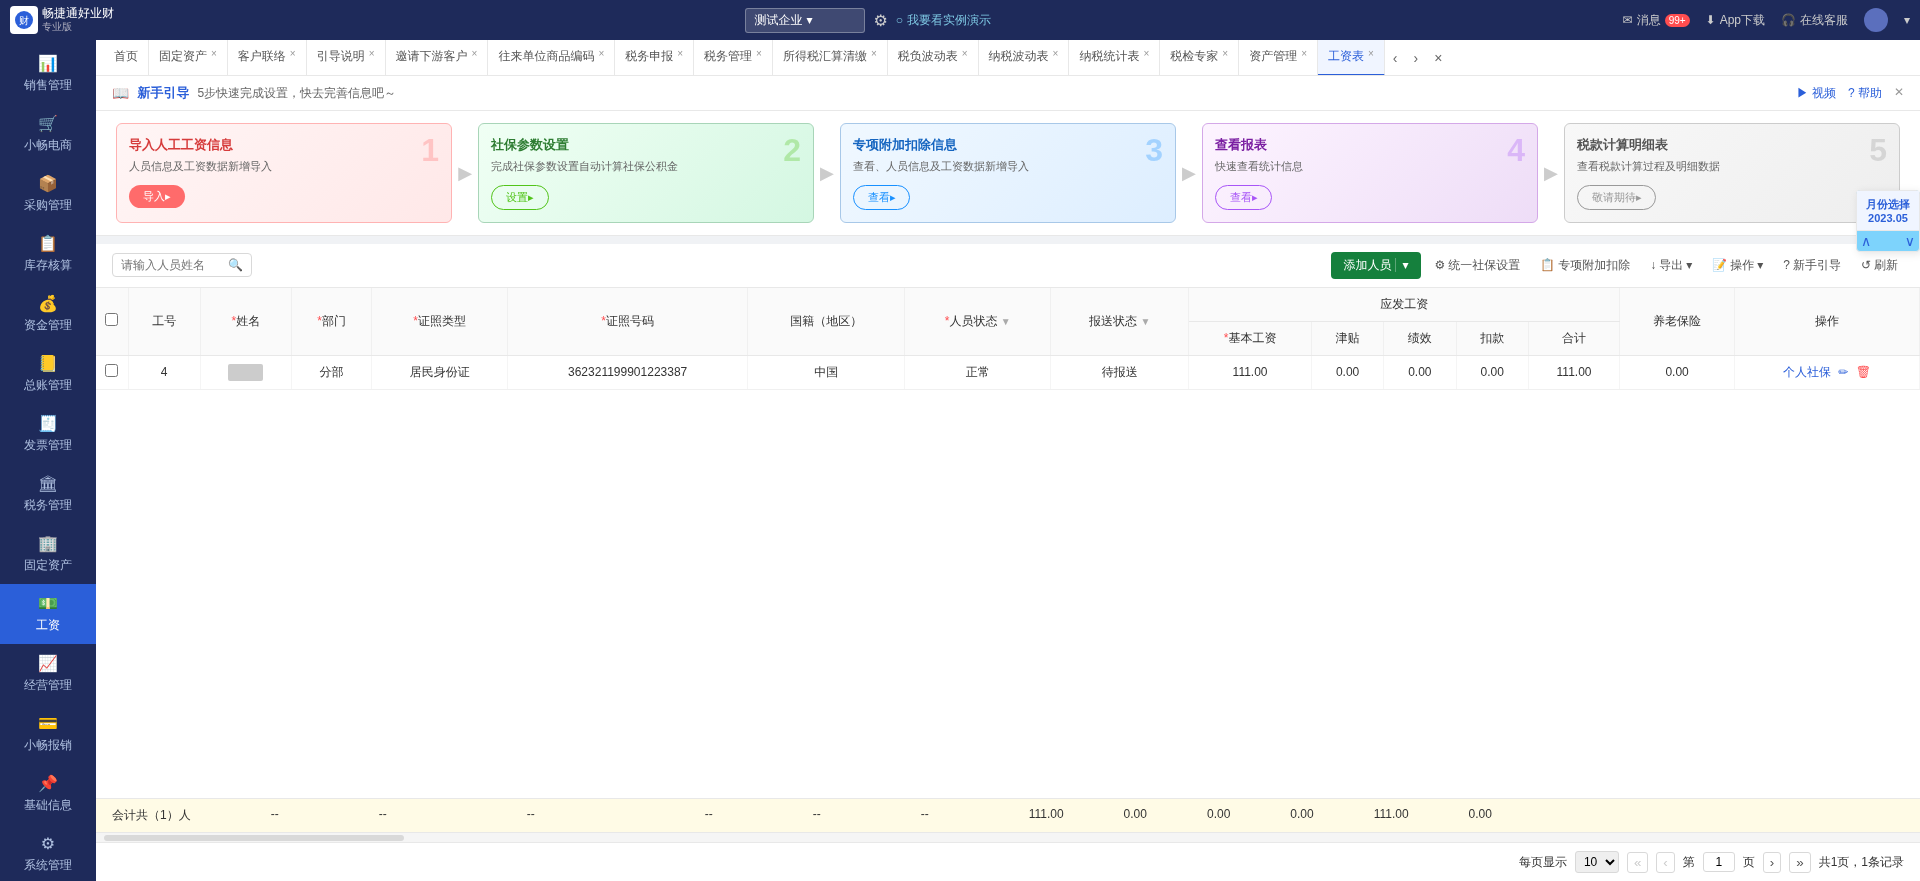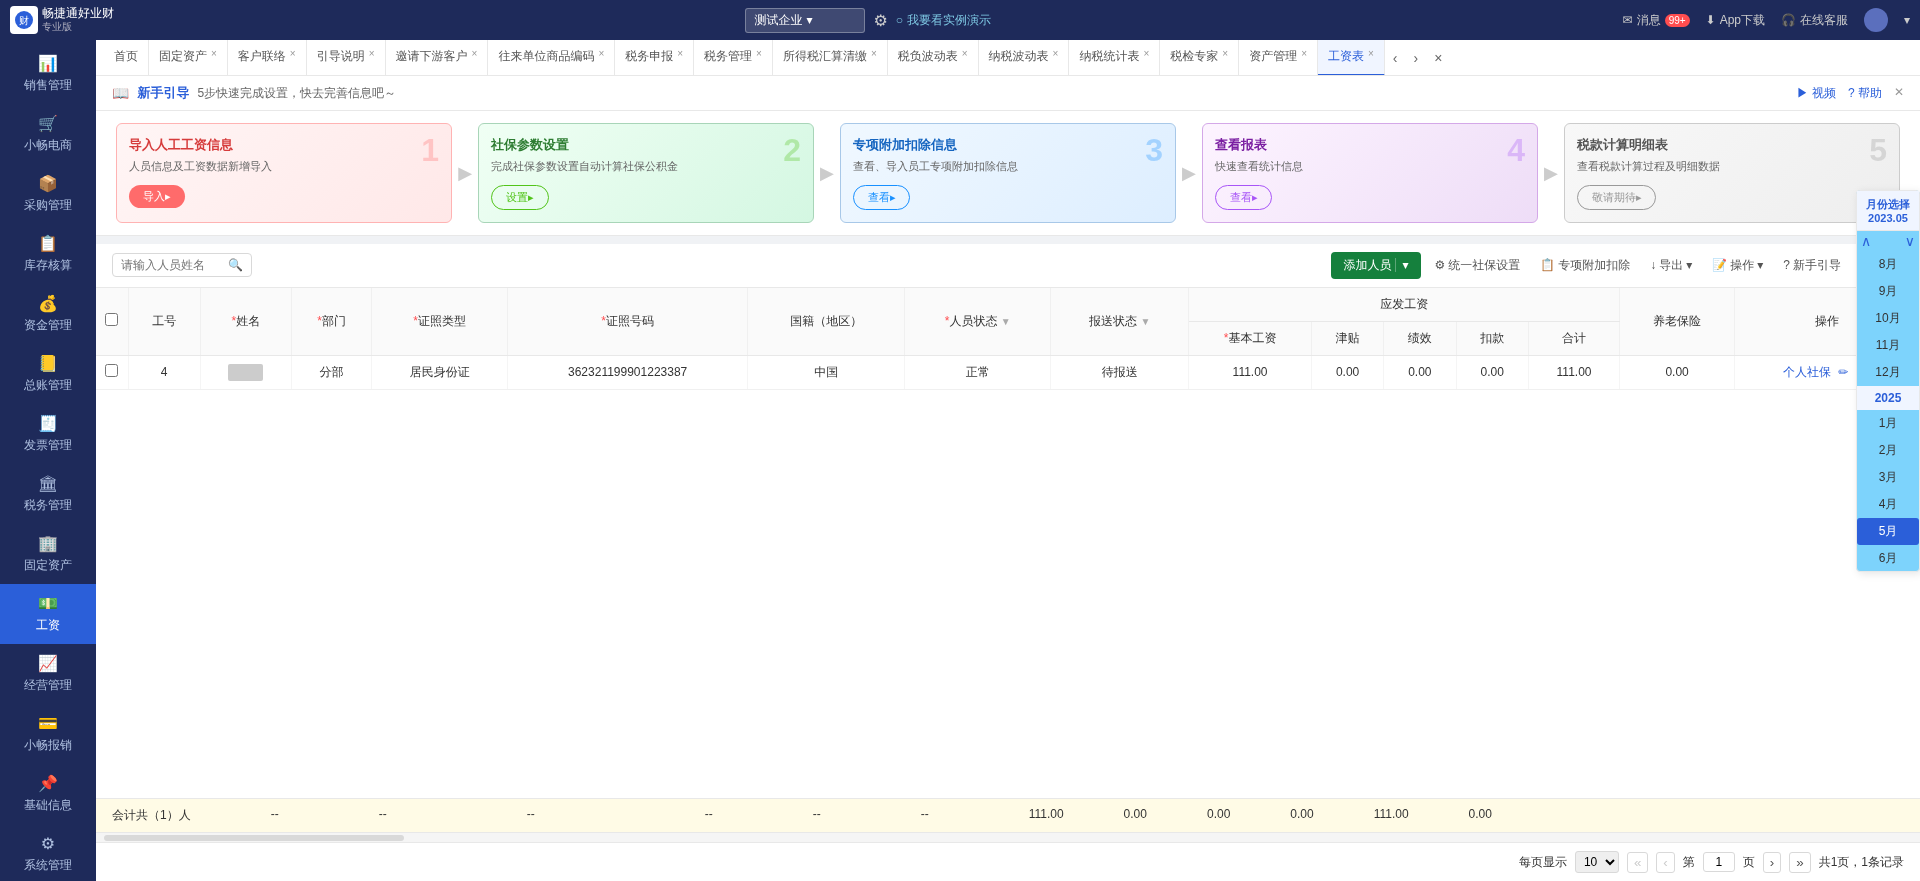--- a/index.html
+++ b/index.html
@@ -336,21 +336,21 @@
               <div class="step-num">2</div>
               <div class="step-title">社保参数设置</div>
               <div class="step-desc">完成社保参数设置自动计算社保公积金</div>
               <button class="step-btn step-btn-2">设置▸</button>
             </div>
             <div class="step-arrow">▶</div>
 
             <div class="step-card step-card-3">
               <div class="step-num">3</div>
               <div class="step-title">专项附加扣除信息</div>
-              <div class="step-desc">查看、导入员工专项附加扣除信息</div>
+              <div class="step-desc">查看、人员信息及工资数据新增导入</div>
               <button class="step-btn step-btn-3">查看▸</button>
             </div>
             <div class="step-arrow">▶</div>
 
             <div class="step-card step-card-4">
               <div class="step-num">4</div>
               <div class="step-title">查看报表</div>
               <div class="step-desc">快速查看统计信息</div>
               <button class="step-btn step-btn-4">查看▸</button>
             </div>
@@ -502,32 +502,17 @@
 
         <div class="month-panel">
           <div class="month-panel-header">
             <div>月份选择</div>
             <div>2023.05</div>
           </div>
           <div class="month-nav">
             <button class="month-nav-btn">∧</button>
             <button class="month-nav-btn">∨</button>
           </div>
-          <div class="month-list">
-            <div class="month-item">8月</div>
-            <div class="month-item">9月</div>
-            <div class="month-item">10月</div>
-            <div class="month-item">11月</div>
-            <div class="month-item">12月</div>
-            <div class="month-item year-label">2025</div>
-            <div class="month-item">1月</div>
-            <div class="month-item">2月</div>
-            <div class="month-item">3月</div>
-            <div class="month-item">4月</div>
-            <div class="month-item active">5月</div>
-            <div class="month-item">6月</div>
-
-          </div>
         </div>
       </div>
     </div>
   </div>
 </div>
 
 </body></html>

